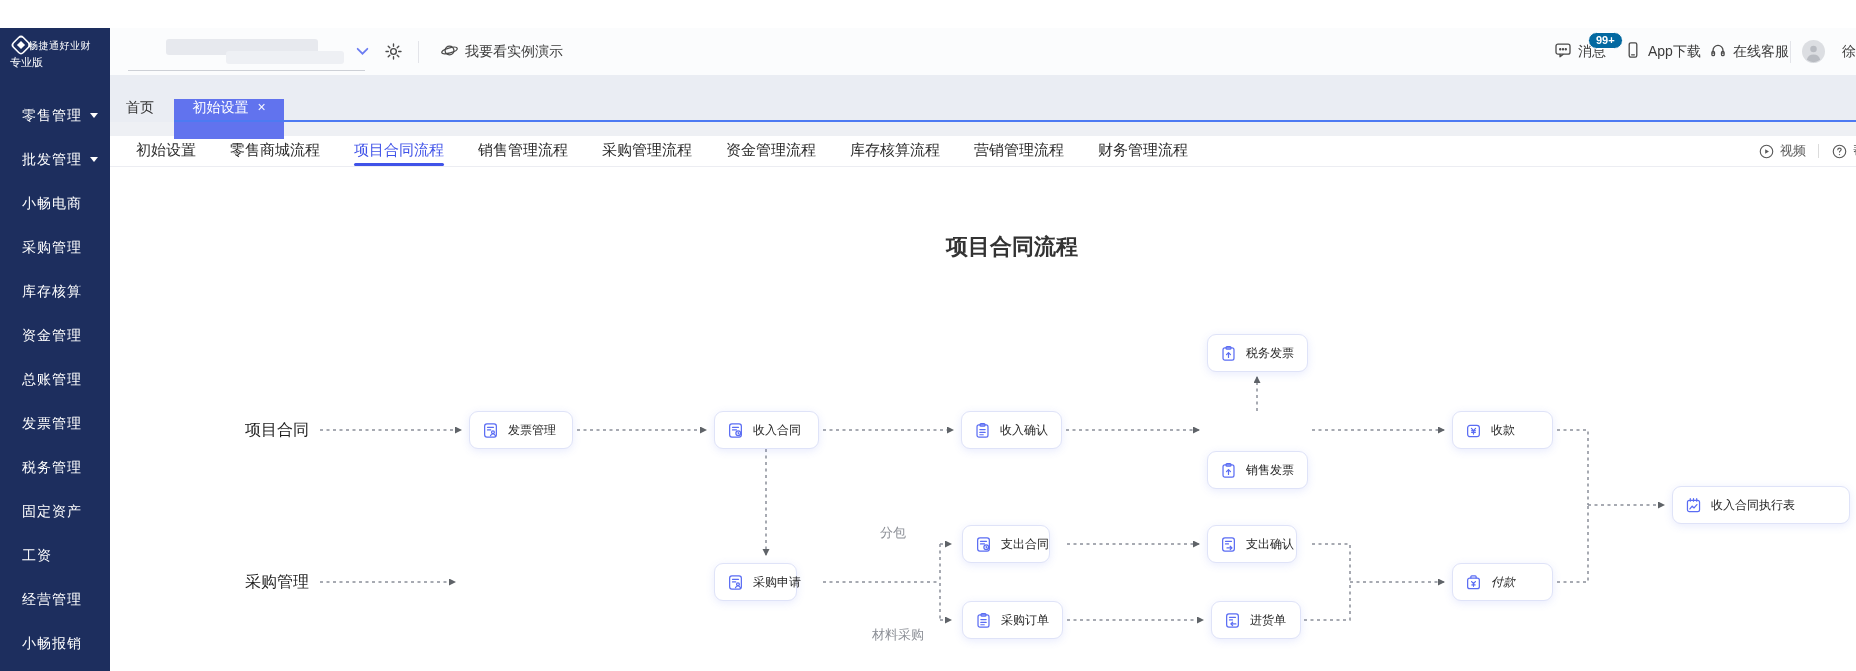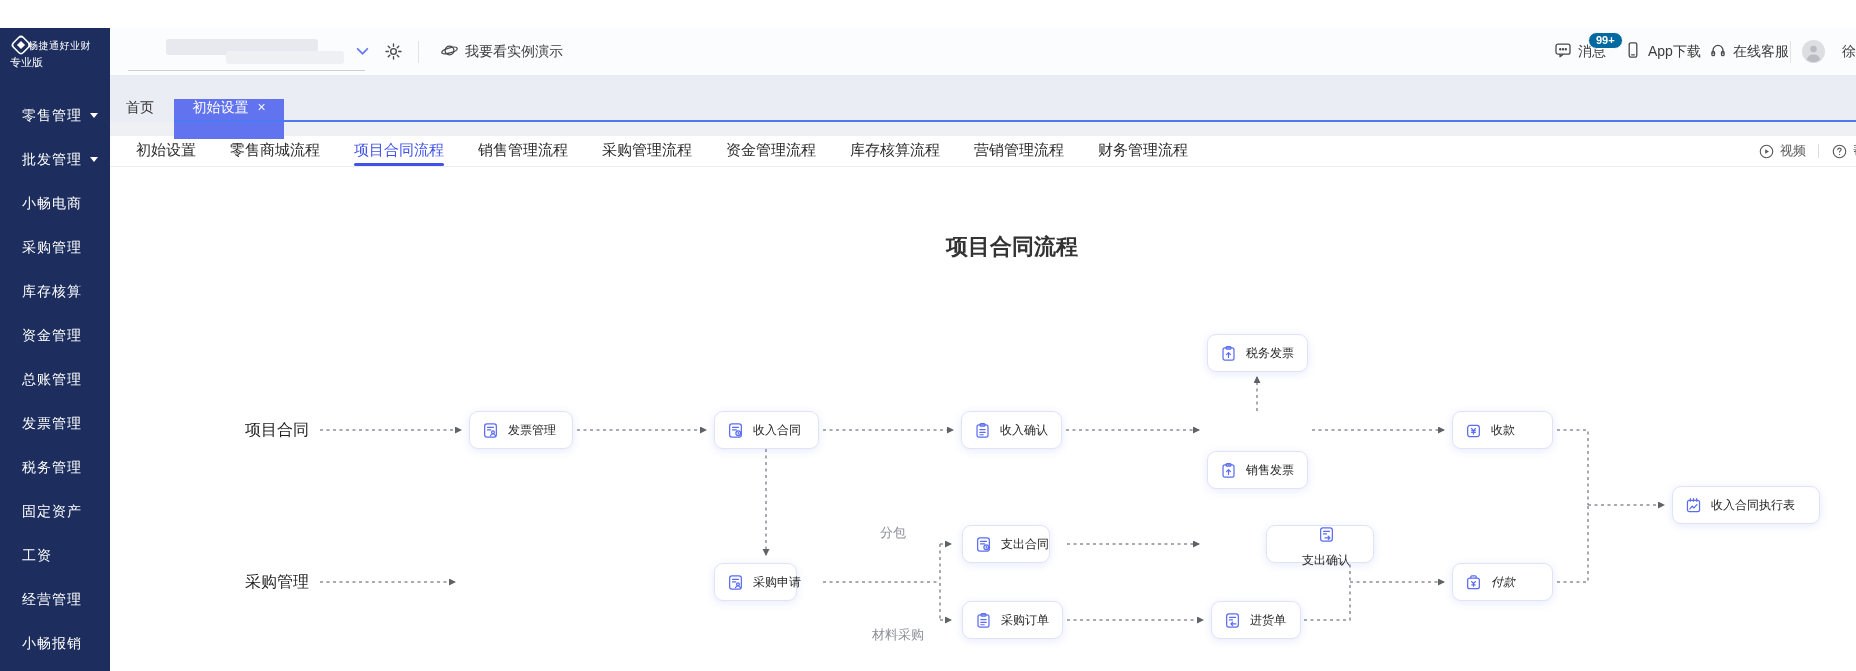--- a/index.html
+++ b/index.html
@@ -324,21 +324,21 @@
     </div>
     <div class="fnode" style="left: 1452px; top: 411px; width: 101px;">
       <span class="nicon">
         <svg viewBox="0 0 18 18" width="17" height="17" fill="none" stroke="#5a6cf3" stroke-width="1.3" stroke-linecap="round" stroke-linejoin="round">
           <rect x="2.8" y="3.6" width="12.4" height="12" rx="2.6"></rect>
           <path d="M6.8 6.8L9 9.2l2.2-2.4M9 9.2v3.6M7.1 11h3.8M7.1 9.2h3.8"></path>
         </svg>
       </span>
       <span>收款</span>
     </div>
-    <div class="fnode" style="left: 1672px; top: 486px; width: 148px;">
+    <div class="fnode" style="left: 1672px; top: 486px; width: 178px;">
       <span class="nicon">
         <svg viewBox="0 0 18 18" width="17" height="17" fill="none" stroke="#5a6cf3" stroke-width="1.3" stroke-linecap="round" stroke-linejoin="round">
           <rect x="2.6" y="3.6" width="12.8" height="12" rx="2"></rect>
           <path d="M5.6 1.8v2.6M9 1.8v2.6M12.4 1.8v2.6"></path>
           <path d="M5.2 12.6l2.4-3 2 2 3-3.6"></path>
         </svg>
       </span>
       <span>收入合同执行表</span>
     </div>
     <div class="fnode" style="left: 714px; top: 563px; width: 83px;">
@@ -356,21 +356,21 @@
       <span class="nicon">
         <svg viewBox="0 0 18 18" width="17" height="17" fill="none" stroke="#5a6cf3" stroke-width="1.3" stroke-linecap="round" stroke-linejoin="round">
           <rect x="2.8" y="2" width="12.4" height="14" rx="2.4"></rect>
           <path d="M5.8 5.6h6.4M5.8 8.4h4.2"></path>
           <circle cx="11.9" cy="12" r="2.5"></circle>
           <path d="M11.9 10.9v1.2l.9.6"></path>
         </svg>
       </span>
       <span>支出合同</span>
     </div>
-    <div class="fnode" style="left: 1266px; top: 525px; width: 108px; flex-direction: column;">
+    <div class="fnode" style="left: 1207px; top: 525px; width: 90px;">
       <span class="nicon">
         <svg viewBox="0 0 18 18" width="17" height="17" fill="none" stroke="#5a6cf3" stroke-width="1.3" stroke-linecap="round" stroke-linejoin="round">
           <rect x="2.8" y="2" width="12.4" height="14" rx="2.4"></rect>
           <path d="M5.8 5.6h6.4M5.8 8.4h3.2"></path>
           <path d="M7.4 12.6h5.2M10.8 10.8l1.9 1.8-1.9 1.8"></path>
         </svg>
       </span>
       <span>支出确认</span>
     </div>
     <div class="fnode" style="left: 962px; top: 601px; width: 101px;">

